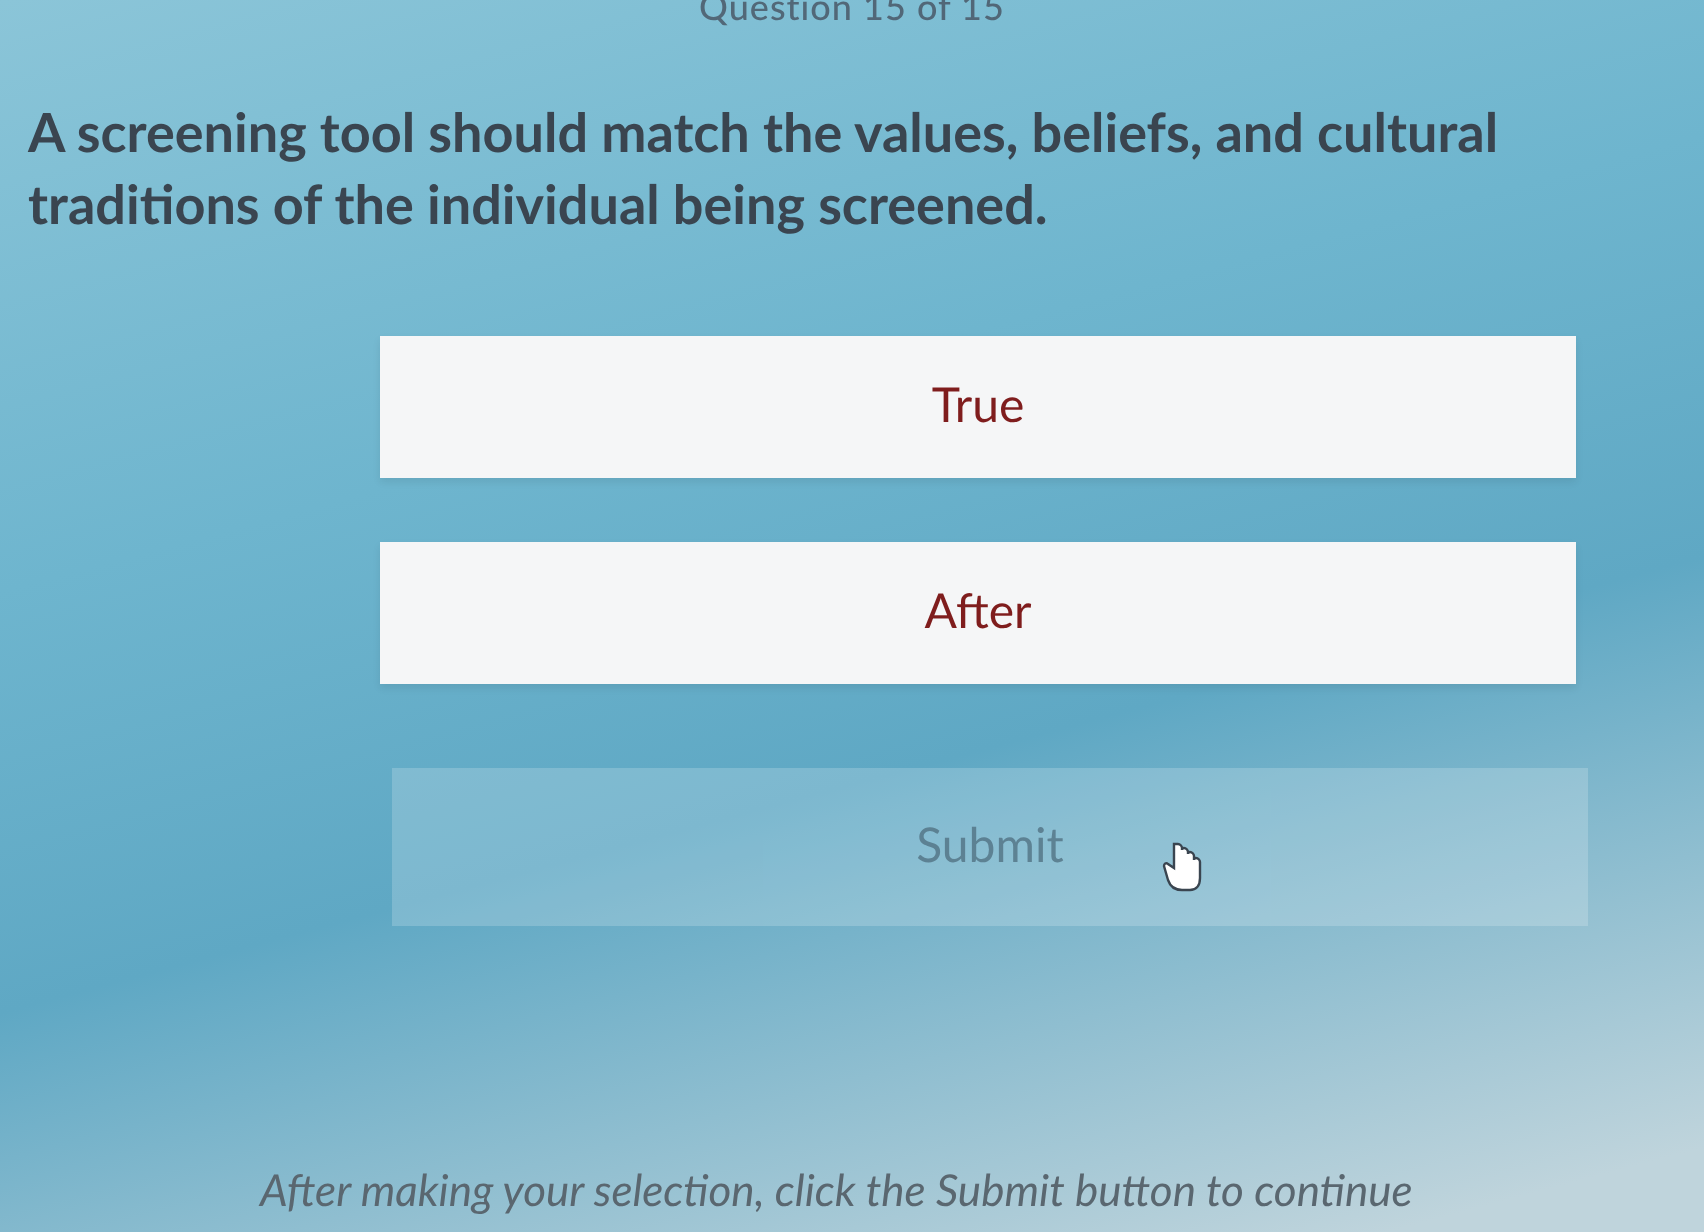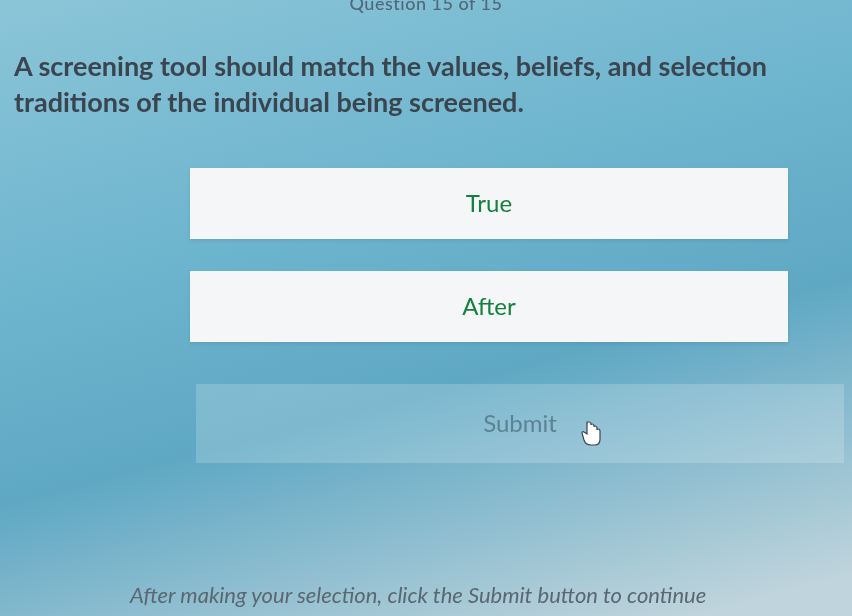--- a/index.html
+++ b/index.html
@@ -37,35 +37,35 @@
       position: absolute;
       top: 168px;
       left: 190px;
       width: 598px;
       display: flex;
       flex-direction: column;
       gap: 32px;
     }
     .option-button {
       background: #f5f6f7;
-      color: #15803d;
+      color: #7f1d1d;
       font-size: 24px;
       font-weight: 400;
       text-align: center;
       padding: 20px 0 22px;
       border: none;
       cursor: pointer;
       box-shadow: 0 2px 4px rgba(0,0,0,0.08);
       font-family: inherit;
     }
     .submit-container {
       position: absolute;
       top: 384px;
       left: 196px;
-      width: 648px;
+      width: 598px;
     }
     .submit-button {
       width: 100%;
       background: rgba(255,255,255,0.22);
       color: #5a7a8a;
       font-size: 24px;
       font-weight: 400;
       text-align: center;
       padding: 24px 0 26px;
       border: none;
@@ -91,21 +91,21 @@
       width: 22px;
       height: 26px;
       pointer-events: none;
     }
   </style>
 </head>
 <body>
 
 <div class="question-counter">Question 15 of 15</div>
 
-<div class="question-text">A screening tool should match the values, beliefs, and selection traditions of the individual being screened.</div>
+<div class="question-text">A screening tool should match the values, beliefs, and cultural traditions of the individual being screened.</div>
 
 <div class="options">
   <button class="option-button">True</button>
   <button class="option-button">After</button>
 </div>
 
 <div class="submit-container">
   <button class="submit-button">Submit</button>
 </div>
 

